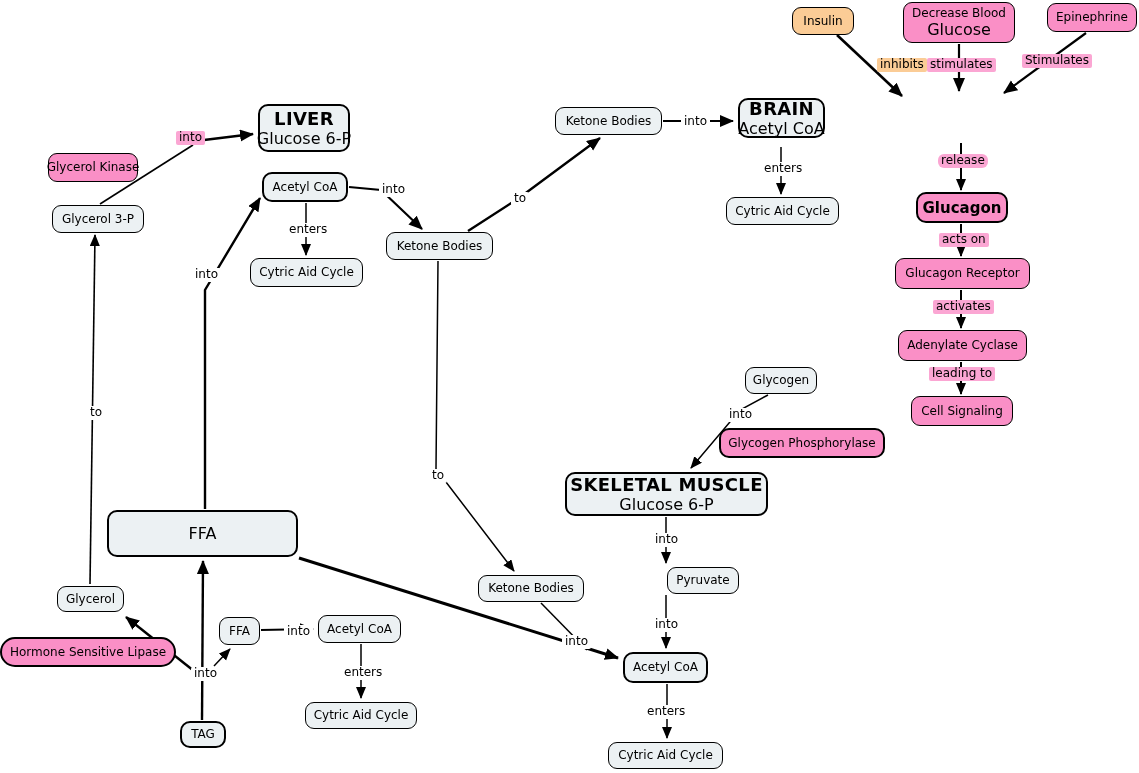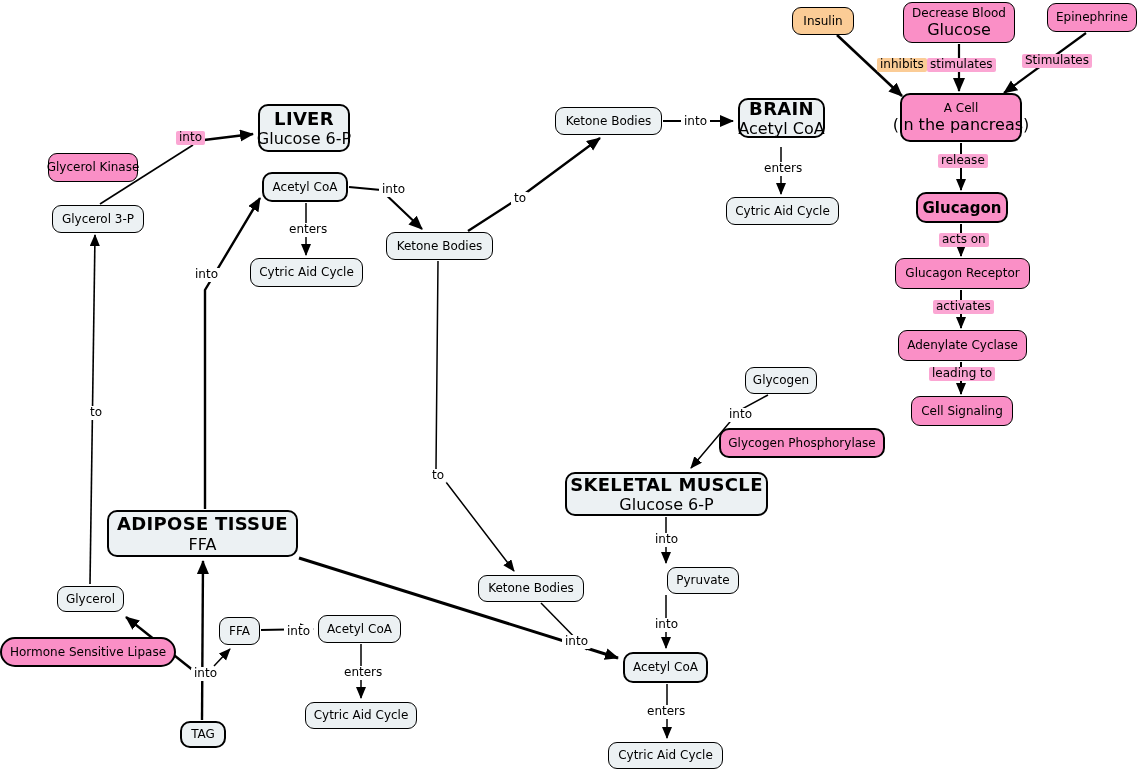--- a/index.html
+++ b/index.html
@@ -111,24 +111,20 @@
     <div class="node orange" style="left: 792px; top: 7px; width: 62px; height: 28px;">
       <div class="lbl">Insulin</div>
     </div>
     <div class="node pink" style="left: 903px; top: 2px; width: 112px; height: 41px;">
       <div class="lbl">Decrease Blood</div>
       <div class="sub">Glucose</div>
     </div>
     <div class="node pink" style="left: 1047px; top: 3px; width: 90px; height: 29px;">
       <div class="lbl">Epinephrine</div>
     </div>
-    <div class="node pink thick" style="left: 900px; top: 93px; width: 122px; height: 49px;">
-      <div class="lbl">A Cell</div>
-      <div class="sub">(in the pancreas)</div>
-    </div>
     <div class="node pink thick emph-sm" style="left: 916px; top: 192px; width: 92px; height: 31px;">
       <div class="lbl">Glucagon</div>
     </div>
     <div class="node pink" style="left: 898px; top: 330px; width: 129px; height: 31px;">
       <div class="lbl">Adenylate Cyclase</div>
     </div>
     <div class="node pink" style="left: 895px; top: 258px; width: 135px; height: 31px;">
       <div class="lbl">Glucagon Receptor</div>
     </div>
     <div class="node pink" style="left: 911px; top: 396px; width: 102px; height: 30px;">
@@ -150,21 +146,20 @@
     <div class="node light thick" style="left: 623px; top: 652px; width: 85px; height: 31px;">
       <div class="lbl">Acetyl CoA</div>
     </div>
     <div class="node light" style="left: 608px; top: 742px; width: 115px; height: 27px;">
       <div class="lbl">Cytric Aid Cycle</div>
     </div>
     <div class="node light" style="left: 478px; top: 575px; width: 106px; height: 27px;">
       <div class="lbl">Ketone Bodies</div>
     </div>
     <div class="node light thick emph-lg" style="left: 107px; top: 510px; width: 191px; height: 47px;">
-      <div class="lbl">ADIPOSE TISSUE</div>
       <div class="sub">FFA</div>
     </div>
     <div class="node light" style="left: 57px; top: 586px; width: 67px; height: 26px;">
       <div class="lbl">Glycerol</div>
     </div>
     <div class="node pink thick" style="left: 0px; top: 637px; width: 176px; height: 30px; border-radius: 15px;">
       <div class="lbl">Hormone Sensitive Lipase</div>
     </div>
     <div class="node light" style="left: 219px; top: 617px; width: 41px; height: 28px;">
       <div class="lbl">FFA</div>
@@ -175,21 +170,21 @@
     <div class="node light" style="left: 305px; top: 702px; width: 112px; height: 27px;">
       <div class="lbl">Cytric Aid Cycle</div>
     </div>
     <div class="node light thick" style="left: 180px; top: 721px; width: 46px; height: 27px;">
       <div class="lbl">TAG</div>
     </div>
     <div class="edge-label bg-pink" style="left: 176px; top: 131px;">into</div>
     <div class="edge-label bg-orange" style="left: 845px; top: 58px; margin-left: 32px;">inhibits</div>
     <div class="edge-label bg-pink" style="left: 927px; top: 58px;">stimulates</div>
     <div class="edge-label bg-pink" style="left: 1022px; top: 54px;">Stimulates</div>
-    <div class="edge-label bg-pink" style="left: 938px; top: 154px;">release</div>
+    <div class="edge-label bg-pink" style="left: 938px; top: 154px; border-radius: 6px;">release</div>
     <div class="edge-label bg-pink" style="left: 939px; top: 233px;">acts on</div>
     <div class="edge-label bg-pink" style="left: 933px; top: 300px;">activates</div>
     <div class="edge-label bg-pink" style="left: 929px; top: 367px;">leading to</div>
     <div class="edge-label bg-plain" style="left: 379px; top: 183px;">into</div>
     <div class="edge-label bg-plain" style="left: 286px; top: 223px;">enters</div>
     <div class="edge-label bg-plain" style="left: 511px; top: 192px;">to</div>
     <div class="edge-label bg-plain" style="left: 681px; top: 115px;">into</div>
     <div class="edge-label bg-plain" style="left: 761px; top: 162px;">enters</div>
     <div class="edge-label bg-plain" style="left: 192px; top: 268px;">into</div>
     <div class="edge-label bg-plain" style="left: 87px; top: 406px;">to</div>

